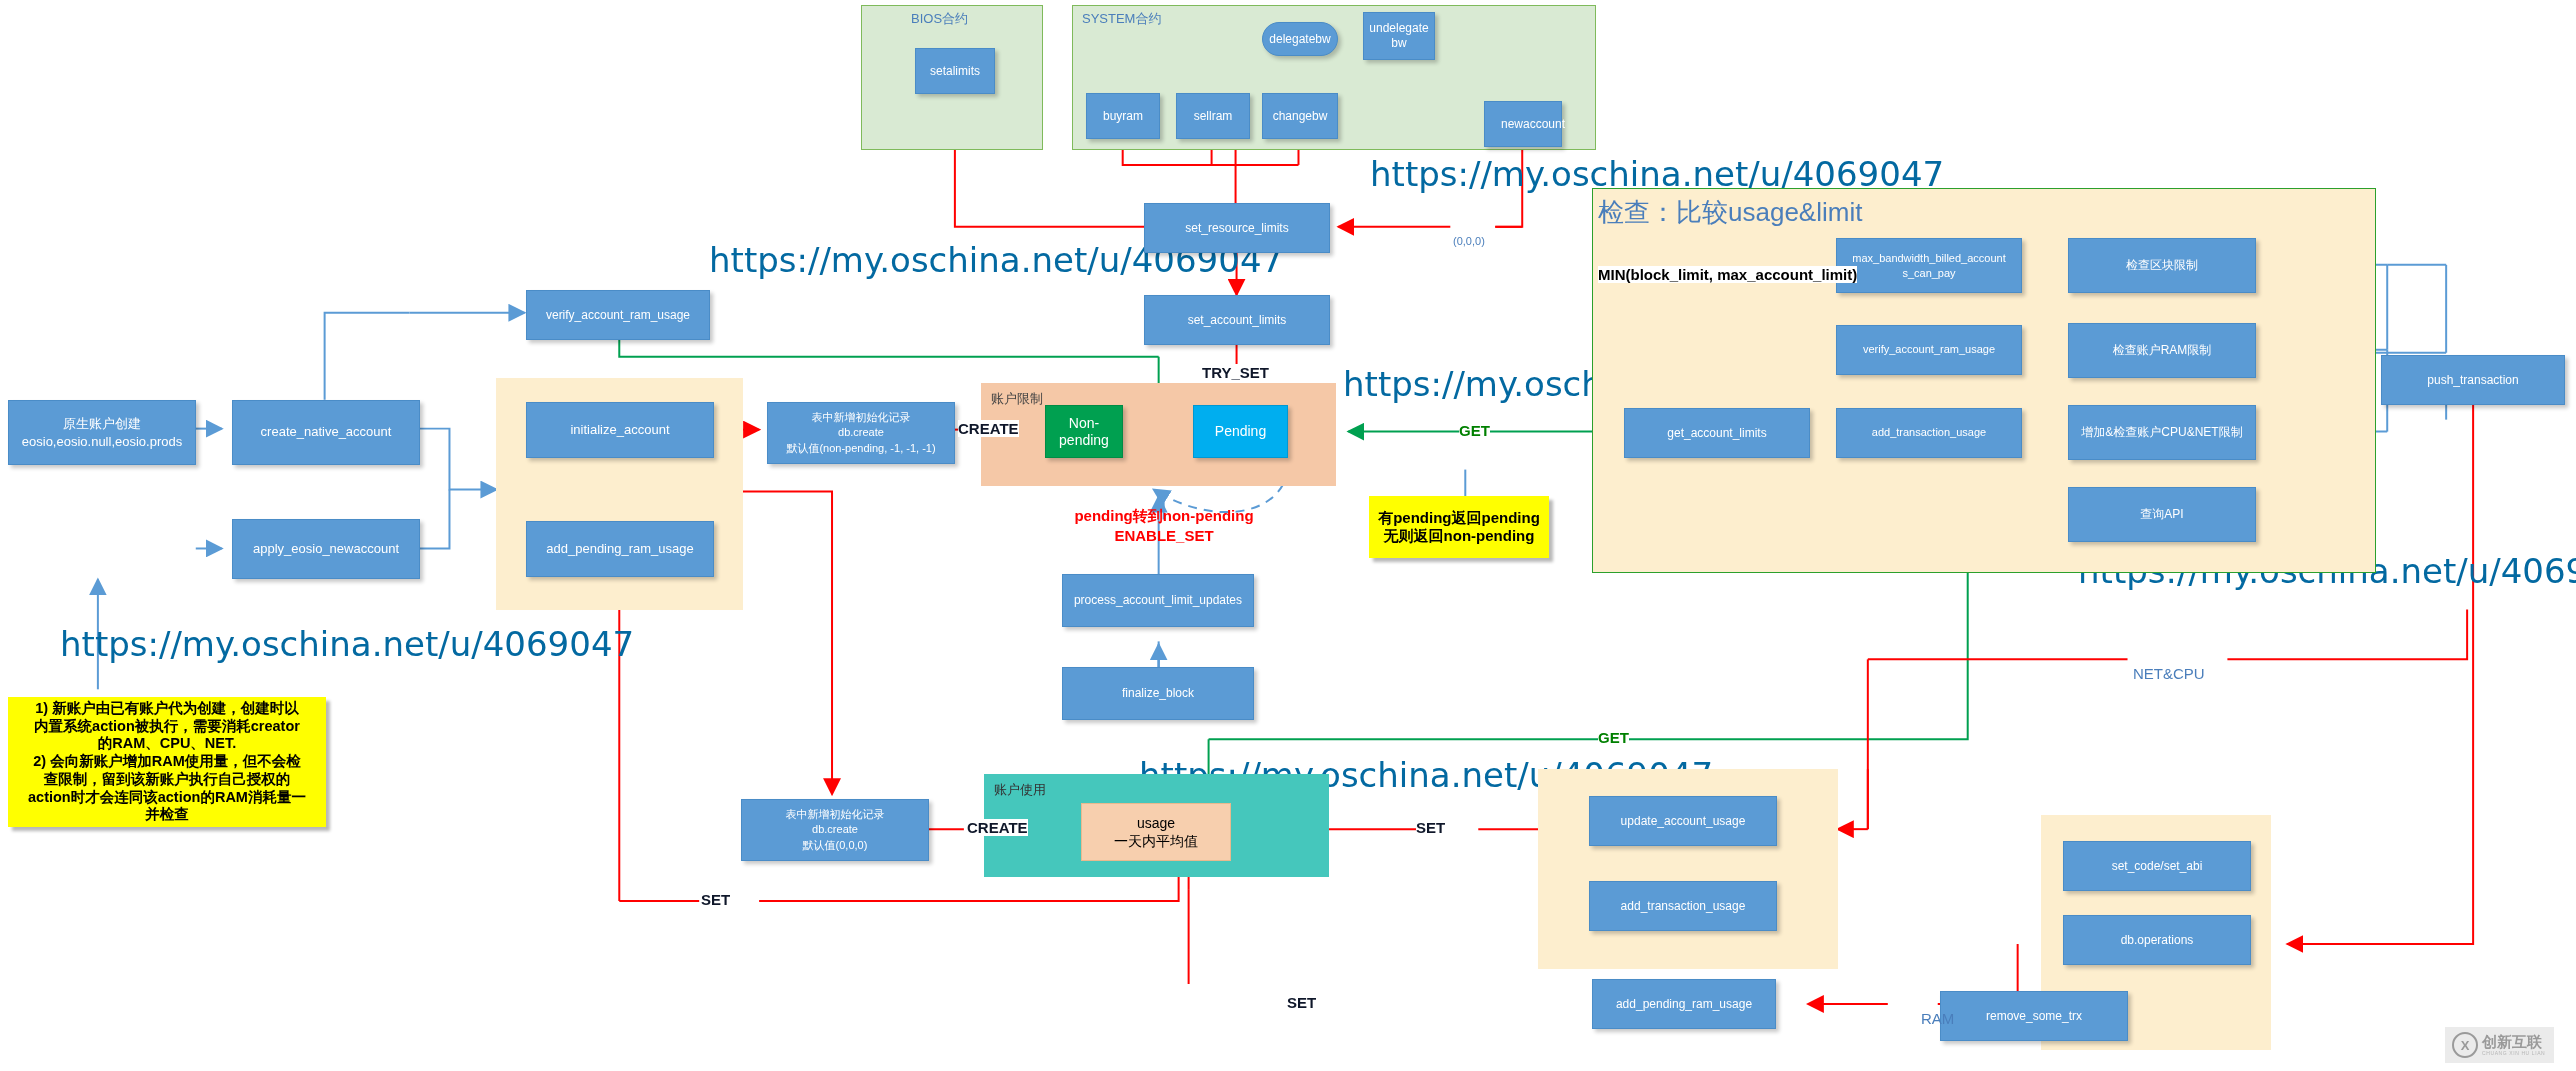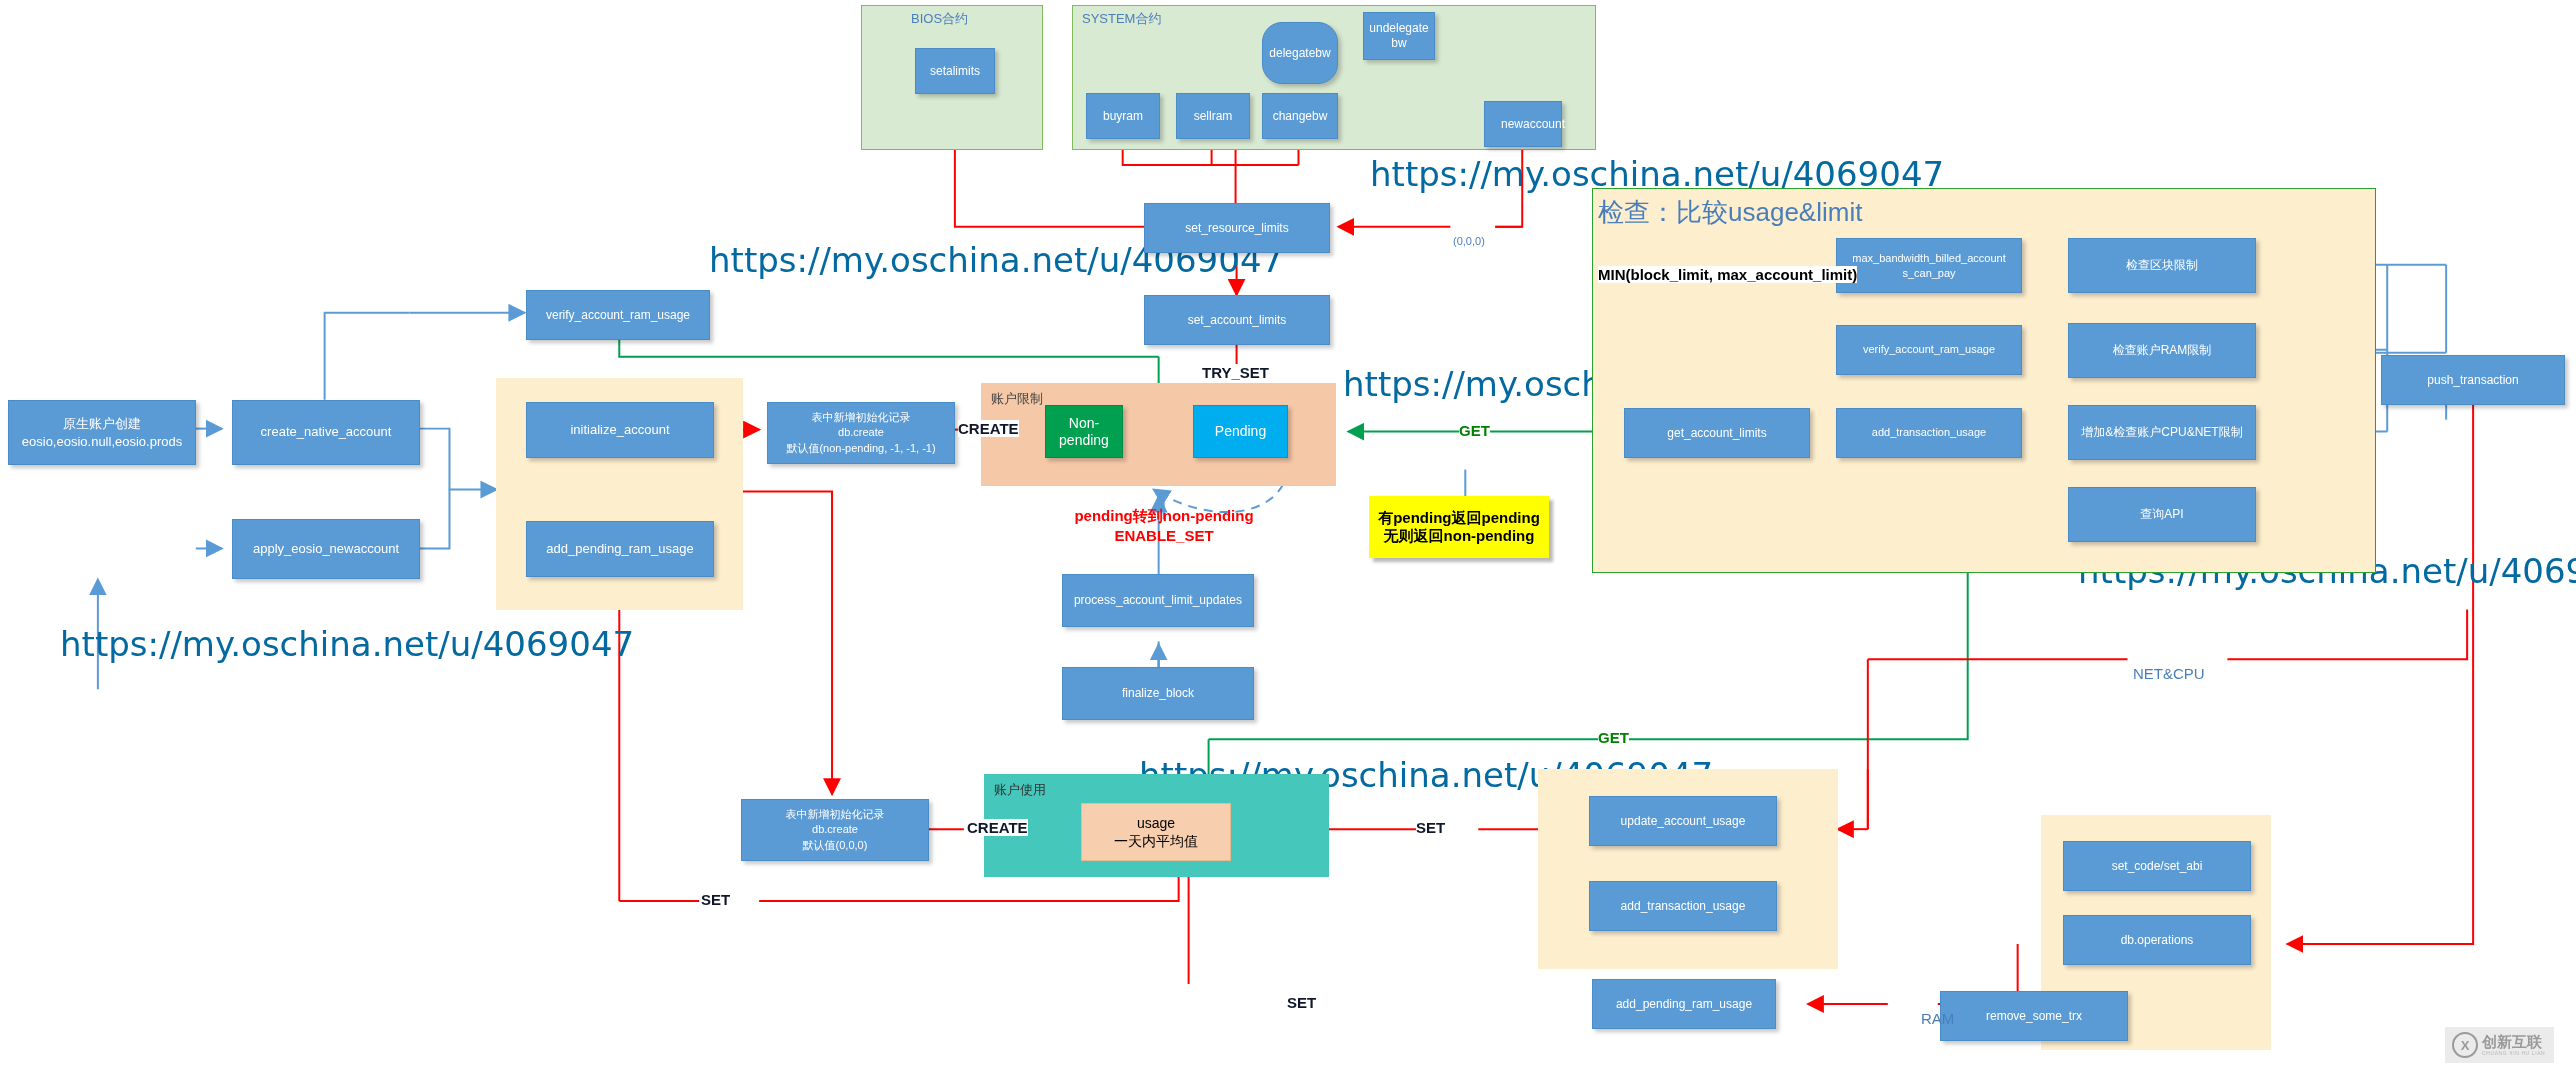--- a/index.html
+++ b/index.html
@@ -213,21 +213,21 @@
   <div class="grp grp-cream-green" style="left:1592px;top:188px;width:784px;height:385px;"></div>
   <div class="section-title" style="left:1598px;top:195px;font-size:26px;">检查：比较usage&amp;limit</div>
 
   <div class="grp grp-cream" style="left:1538px;top:769px;width:300px;height:200px;"></div>
   <div class="grp grp-cream" style="left:2041px;top:815px;width:230px;height:235px;"></div>
 
   <div class="node" style="left:915px;top:48px;width:80px;height:46px;font-size:12px;">
     <span>setalimits</span>
   </div>
 
-  <div class="node" style="left:1262px;top:22px;width:76px;height:62px;font-size:12px;border-radius:20px;">
+  <div class="node" style="left:1262px;top:22px;width:76px;height:34px;font-size:12px;border-radius:20px;">
     <span>delegatebw</span>
   </div>
   <div class="node" style="left:1363px;top:12px;width:72px;height:48px;font-size:12px;white-space:pre-line;">
     <span>undelegate
 bw</span>
   </div>
   <div class="node" style="left:1086px;top:93px;width:74px;height:46px;font-size:12px;">
     <span>buyram</span>
   </div>
   <div class="node" style="left:1176px;top:93px;width:74px;height:46px;font-size:12px;">
@@ -367,20 +367,29 @@
 
   <div class="lbl lbl-red" style="left:1054px;top:507px;font-size:15px;"></div>
   <div style="position:absolute;left:1049px;top:506px;width:230px;text-align:center;color:#ff0000;font-weight:bold;font-size:15px;line-height:1.35;white-space:pre-line;">pending转到non-pending
 ENABLE_SET</div>
 
   <div class="note" style="left:1369px;top:496px;width:180px;height:62px;font-size:15px;display:flex;flex-direction:column;align-items:center;justify-content:center;">
     <div>有pending返回pending</div>
     <div>无则返回non-pending</div>
   </div>
 
+  <div class="note" style="left:8px;top:697px;width:318px;height:130px;font-size:14.5px;display:flex;flex-direction:column;align-items:center;justify-content:center;padding:2px 4px;">
+    <div>1) 新账户由已有账户代为创建，创建时以</div>
+    <div>内置系统action被执行，需要消耗creator</div>
+    <div>的RAM、CPU、NET.</div>
+    <div>2) 会向新账户增加RAM使用量，但不会检</div>
+    <div>查限制，留到该新账户执行自己授权的</div>
+    <div>action时才会连同该action的RAM消耗量一</div>
+    <div>并检查</div>
+  </div>
 
   <div class="brand" style="left:2445px;top:1027px;">
     <div class="bmark">X</div>
     <div class="btxt">
       <div class="bcn">创新互联</div>
       <div class="ben">CHUANG XIN HU LIAN</div>
     </div>
   </div>
 
 </div>

